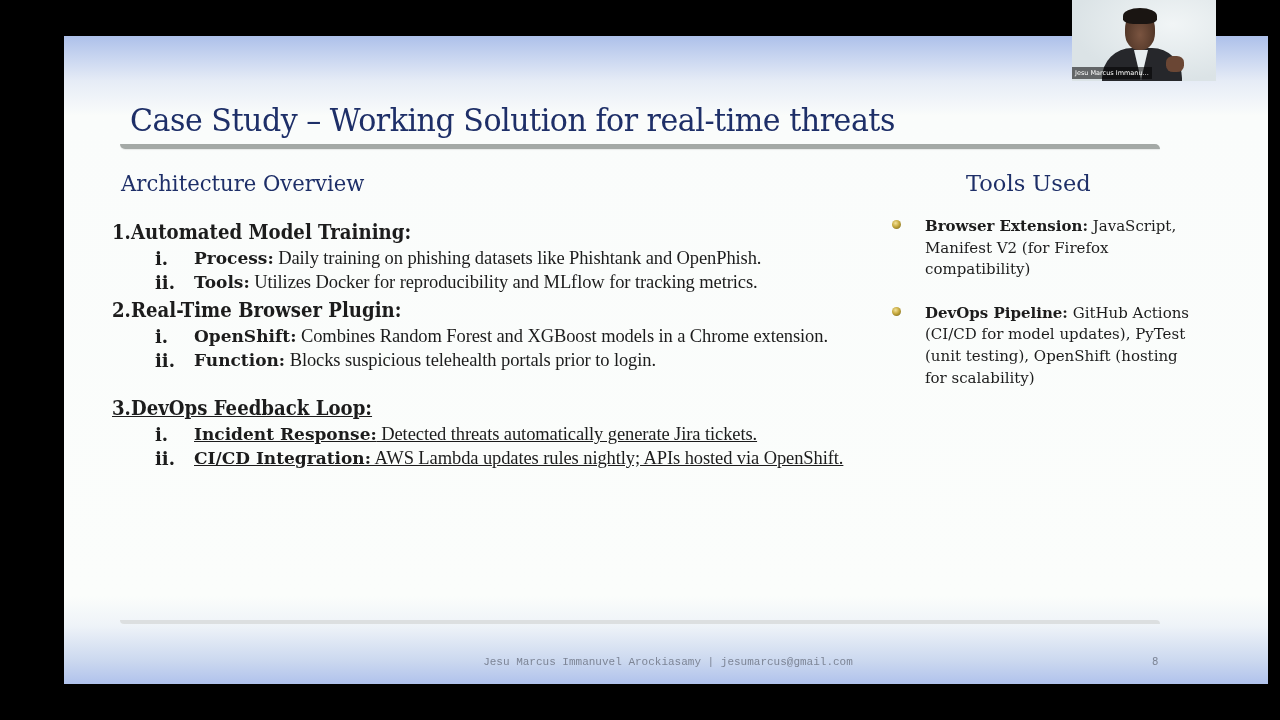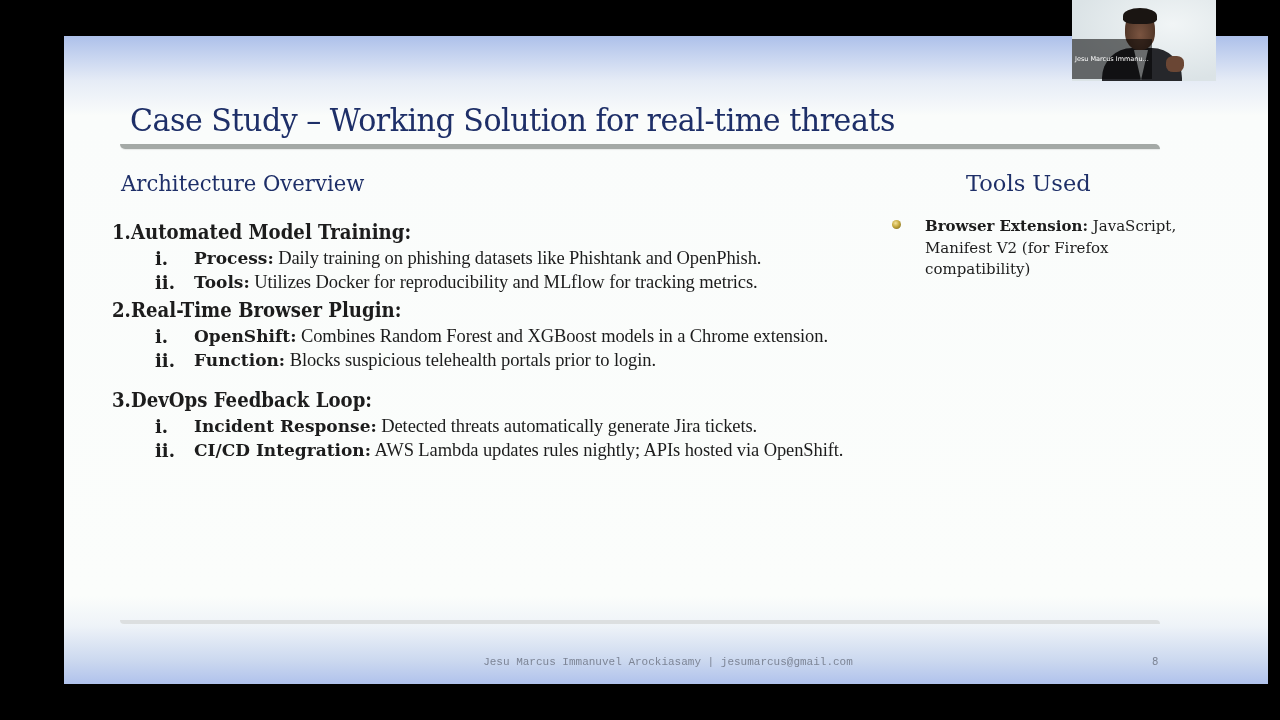--- a/index.html
+++ b/index.html
@@ -48,21 +48,21 @@
     font-family:"Liberation Serif", serif; margin-top:1px;
   }
   .sub .num {
     position:absolute; left:43px; top:0; font-weight:bold; font-size:18px;
     font-family:"DejaVu Serif", serif;
   }
   .sub .txt { font-size:18.5px; letter-spacing:-0.1px; }
   .sub .lbl { font-weight:bold; font-family:"DejaVu Serif", serif; font-size:17px; }
   .g1 { margin-bottom:4px; }
   .g2 { margin-top:2px; }
-  .g3 { margin-top:16px; }
+  .g3 { margin-top:24px;text-decoration:underline; }
 
   .tools { position:absolute; left:826px; top:180px; width:300px; }
   .tool {
     position:relative; padding-left:35px; font-family:"DejaVu Serif", serif;
     font-size:15px; line-height:21.7px; color:#1c1c1c; margin-bottom:21.5px;
   }
   .tool .lbl { font-weight:bold; }
   .bullet {
     position:absolute; left:2px; top:4px; width:9px; height:9px; border-radius:50%;
     background: radial-gradient(circle at 40% 35%, #f3e29a 0%, #c6a93d 45%, #6b5a17 100%);
@@ -98,21 +98,21 @@
   }
   .webcam .shirt {
     position:absolute; left:62px; top:50px; width:14px; height:30px; background:#e8eef0;
     clip-path: polygon(0 0, 100% 0, 50% 100%);
   }
   .webcam .hand {
     position:absolute; left:94px; top:56px; width:18px; height:16px; border-radius:40%;
     background:#6a4634;
   }
   .webcam .name {
-    position:absolute; left:0; bottom:2px; height:12px; padding:14px 3px;
+    position:absolute; left:0; bottom:2px; height:12px; padding:0 3px;
     background:rgba(0,0,0,0.55); color:#fff; font-family:"DejaVu Sans", sans-serif;
     font-size:6.5px; line-height:12px; white-space:nowrap;
   }
 </style>
 </head>
 <body>
 
 <div class="slide">
   <h1 class="title">Case Study – Working Solution for real-time threats</h1>
   <div class="title-rule"></div>
@@ -156,20 +156,24 @@
         <span class="lbl">CI/CD Integration:</span><span class="txt"> AWS Lambda updates rules nightly; APIs hosted via OpenShift.</span>
       </div>
     </div>
   </div>
 
   <div class="tools">
     <div class="tool">
       <span class="bullet"></span>
       <span class="lbl">Browser Extension:</span><span> JavaScript, Manifest V2 (for Firefox compatibility)</span>
     </div>
+    <div class="tool">
+      <span class="bullet"></span>
+      <span class="lbl">DevOps Pipeline:</span><span> GitHub Actions (CI/CD for model updates), PyTest (unit testing), OpenShift (hosting for scalability)</span>
+    </div>
   </div>
 
   <div class="bottom-rule"></div>
   <div class="footer">Jesu Marcus Immanuvel Arockiasamy |  jesumarcus@gmail.com</div>
   <div class="page-num">8</div>
 </div>
 
 <div class="webcam">
   <div class="wall"></div>
   <div class="body"></div>

